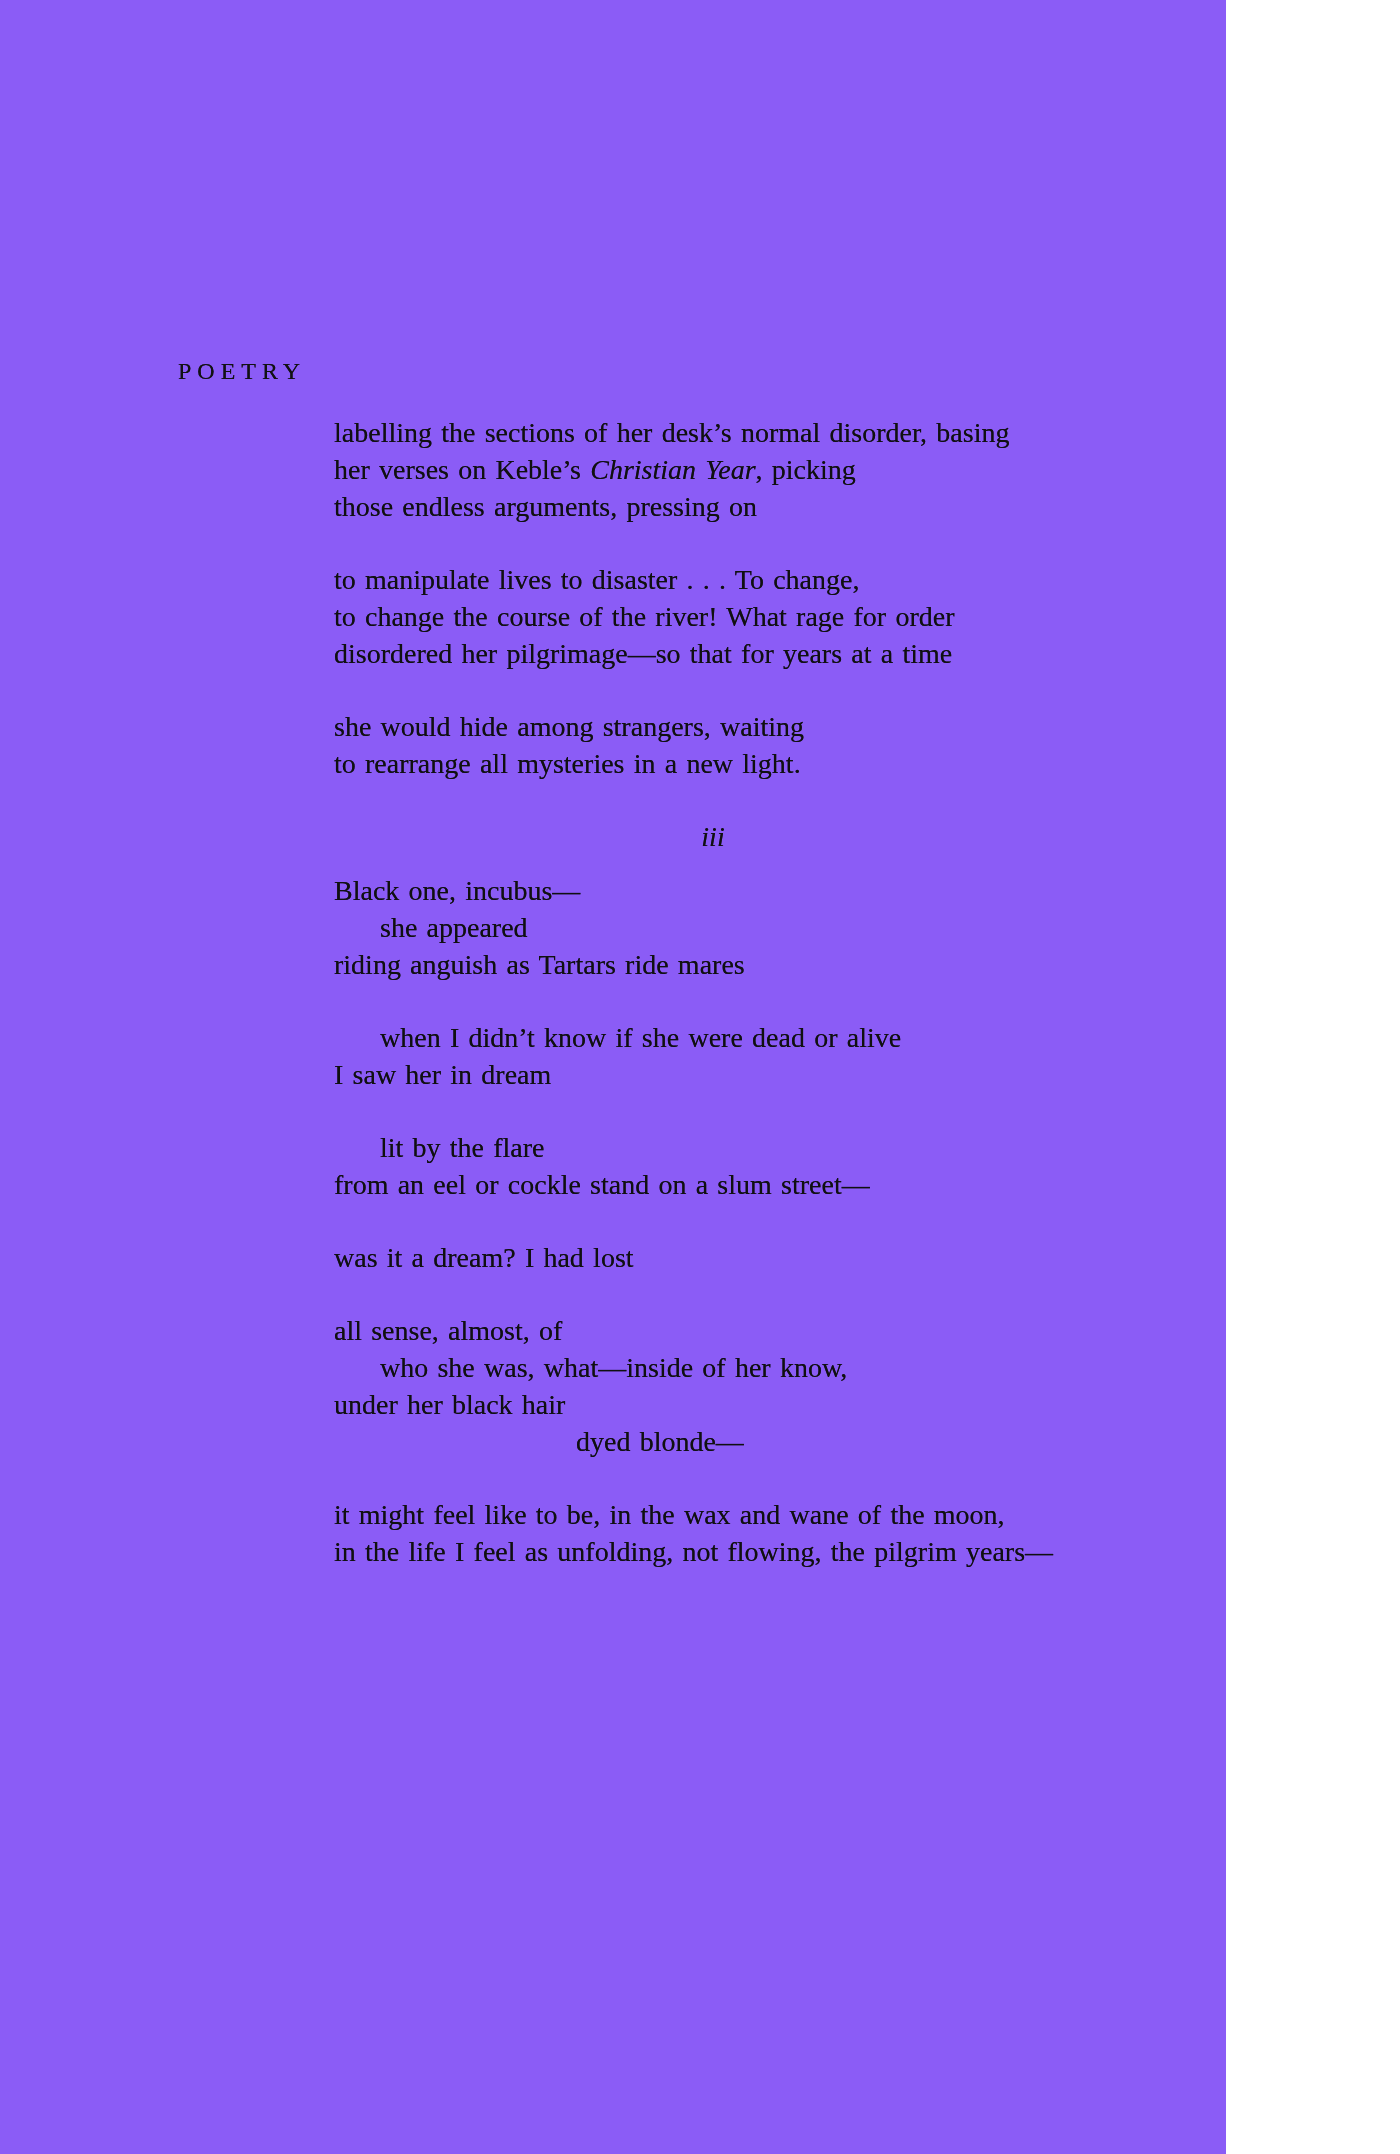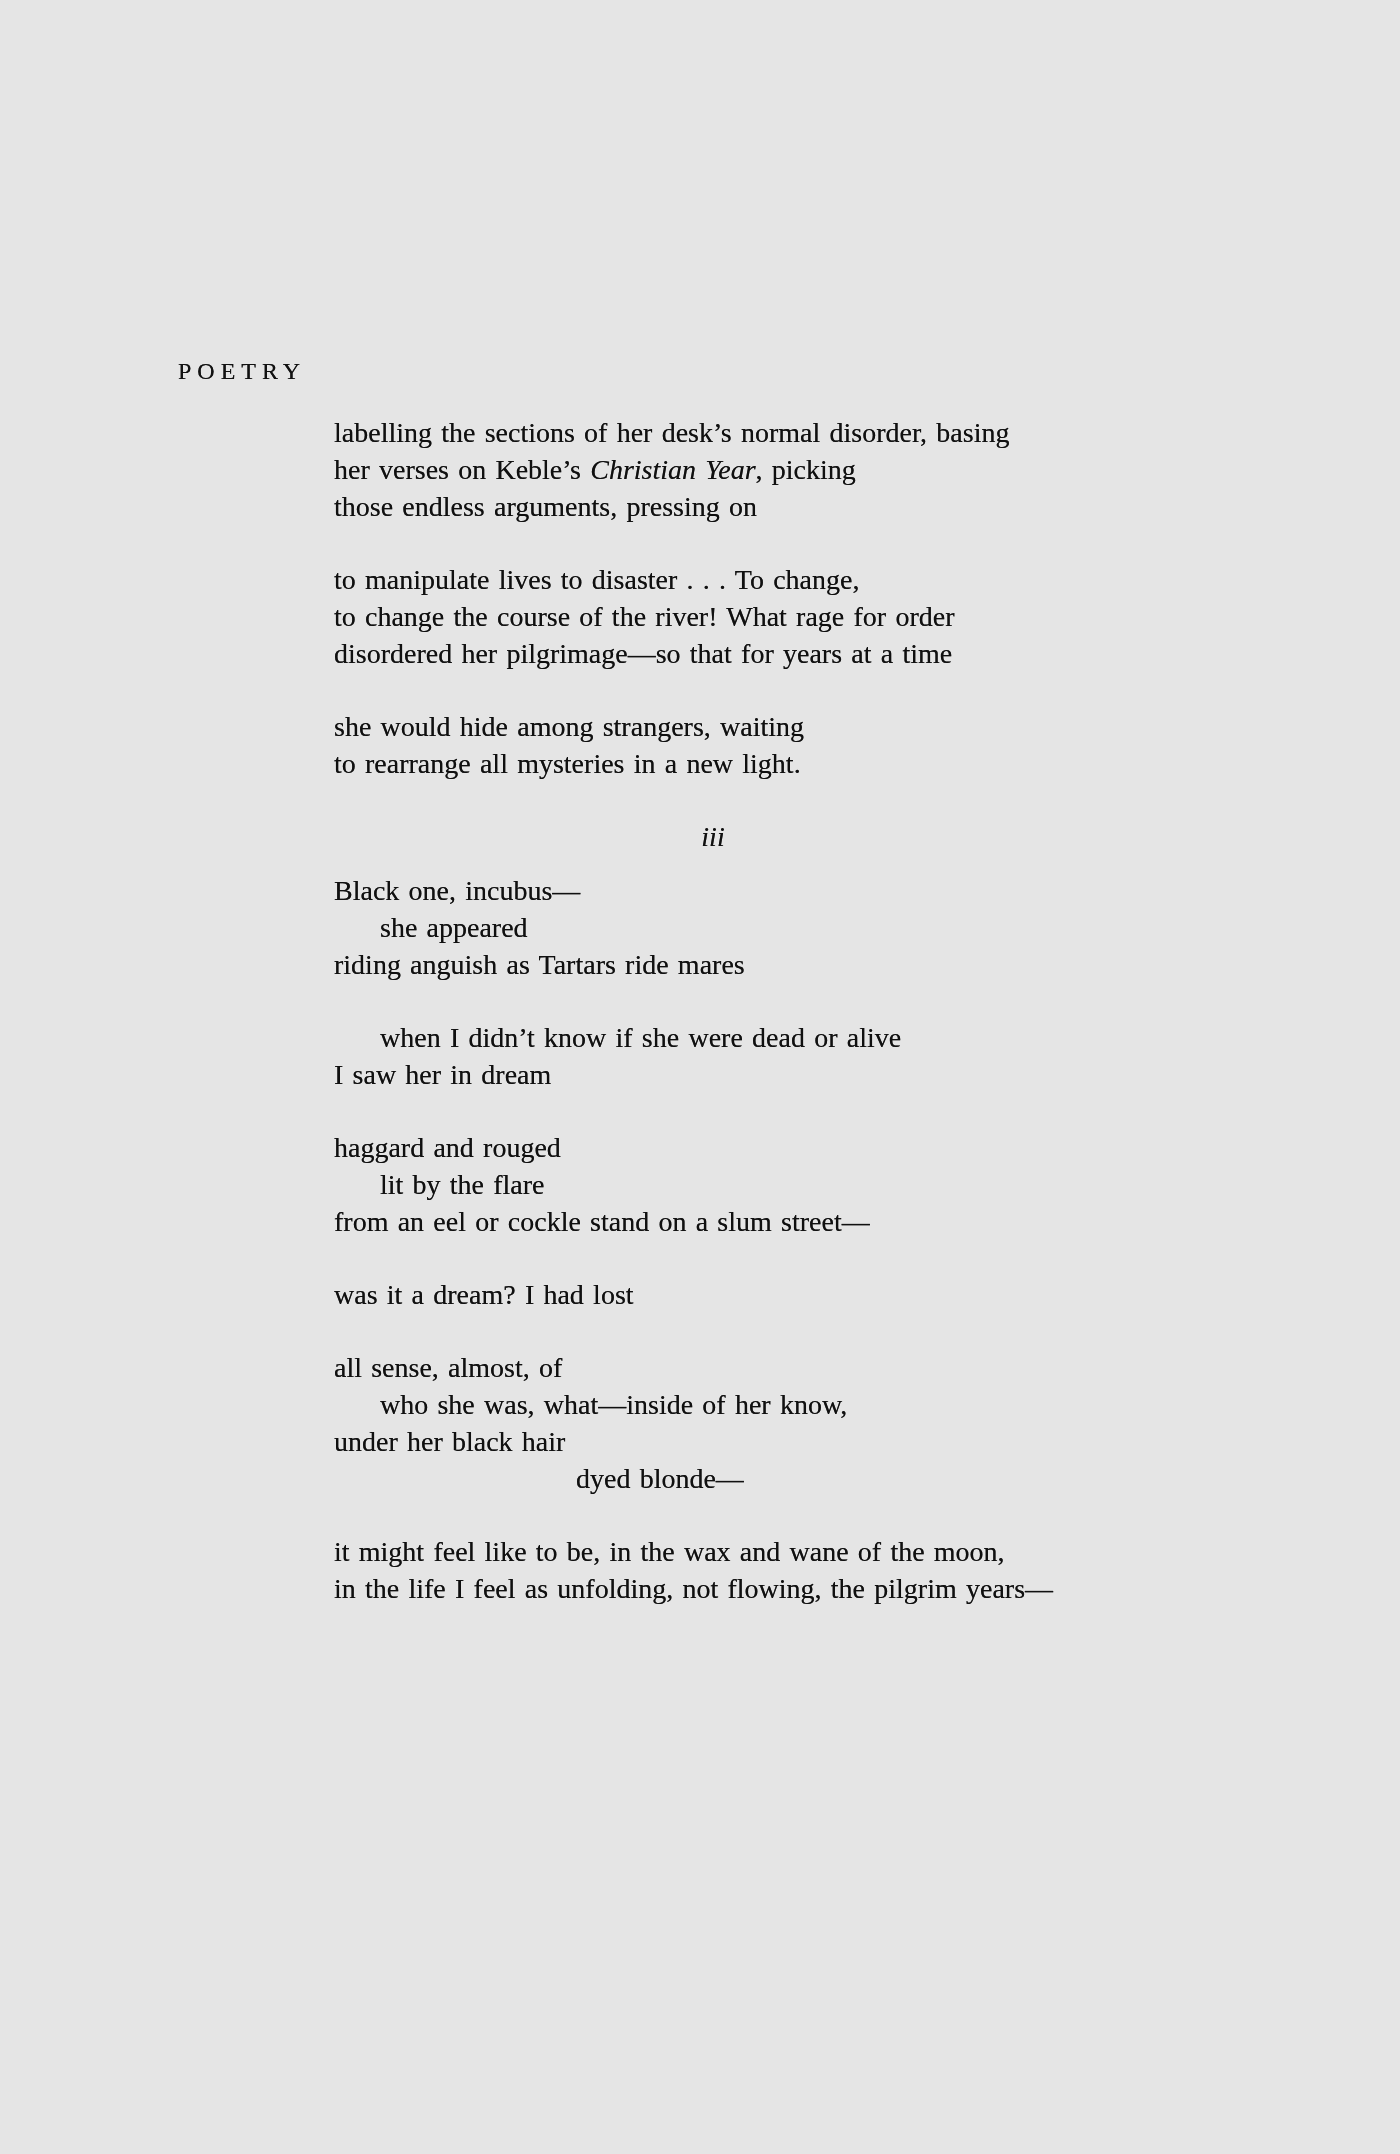--- a/index.html
+++ b/index.html
@@ -3,23 +3,23 @@
 <meta charset="utf-8">
 <title>POETRY</title>
 <style>
   html, body {
     margin: 0;
     padding: 0;
     background: #ffffff;
   }
   .page {
     position: relative;
-    width: 1400px;
+    width: 1226px;
     height: 2154px;
-    background: #e5e5e5;
+    background: #8b5cf6;
     font-family: "Liberation Serif", serif;
     color: #101010;
     overflow: hidden;
   }
   .running-header {
     position: absolute;
     left: 178px;
     top: 358px;
     font-size: 24px;
     letter-spacing: 6px;
@@ -85,21 +85,20 @@
       <div class="stanza">
         <div class="line indent-0"><span>Black one, incubus—</span></div>
         <div class="line indent-1"><span>she appeared</span></div>
         <div class="line indent-0"><span>riding anguish as Tartars ride mares</span></div>
       </div>
       <div class="stanza">
         <div class="line indent-1"><span>when I didn’t know if she were dead or alive</span></div>
         <div class="line indent-0"><span>I saw her in dream</span></div>
       </div>
       <div class="stanza">
-        <div class="line indent-0"><span>haggard and rouged</span></div>
         <div class="line indent-1"><span>lit by the flare</span></div>
         <div class="line indent-0"><span>from an eel or cockle stand on a slum street—</span></div>
       </div>
       <div class="stanza">
         <div class="line indent-0"><span>was it a dream? I had lost</span></div>
       </div>
       <div class="stanza">
         <div class="line indent-0"><span>all sense, almost, of</span></div>
         <div class="line indent-1"><span>who she was, what—inside of her know,</span></div>
         <div class="line indent-0"><span>under her black hair</span></div>

